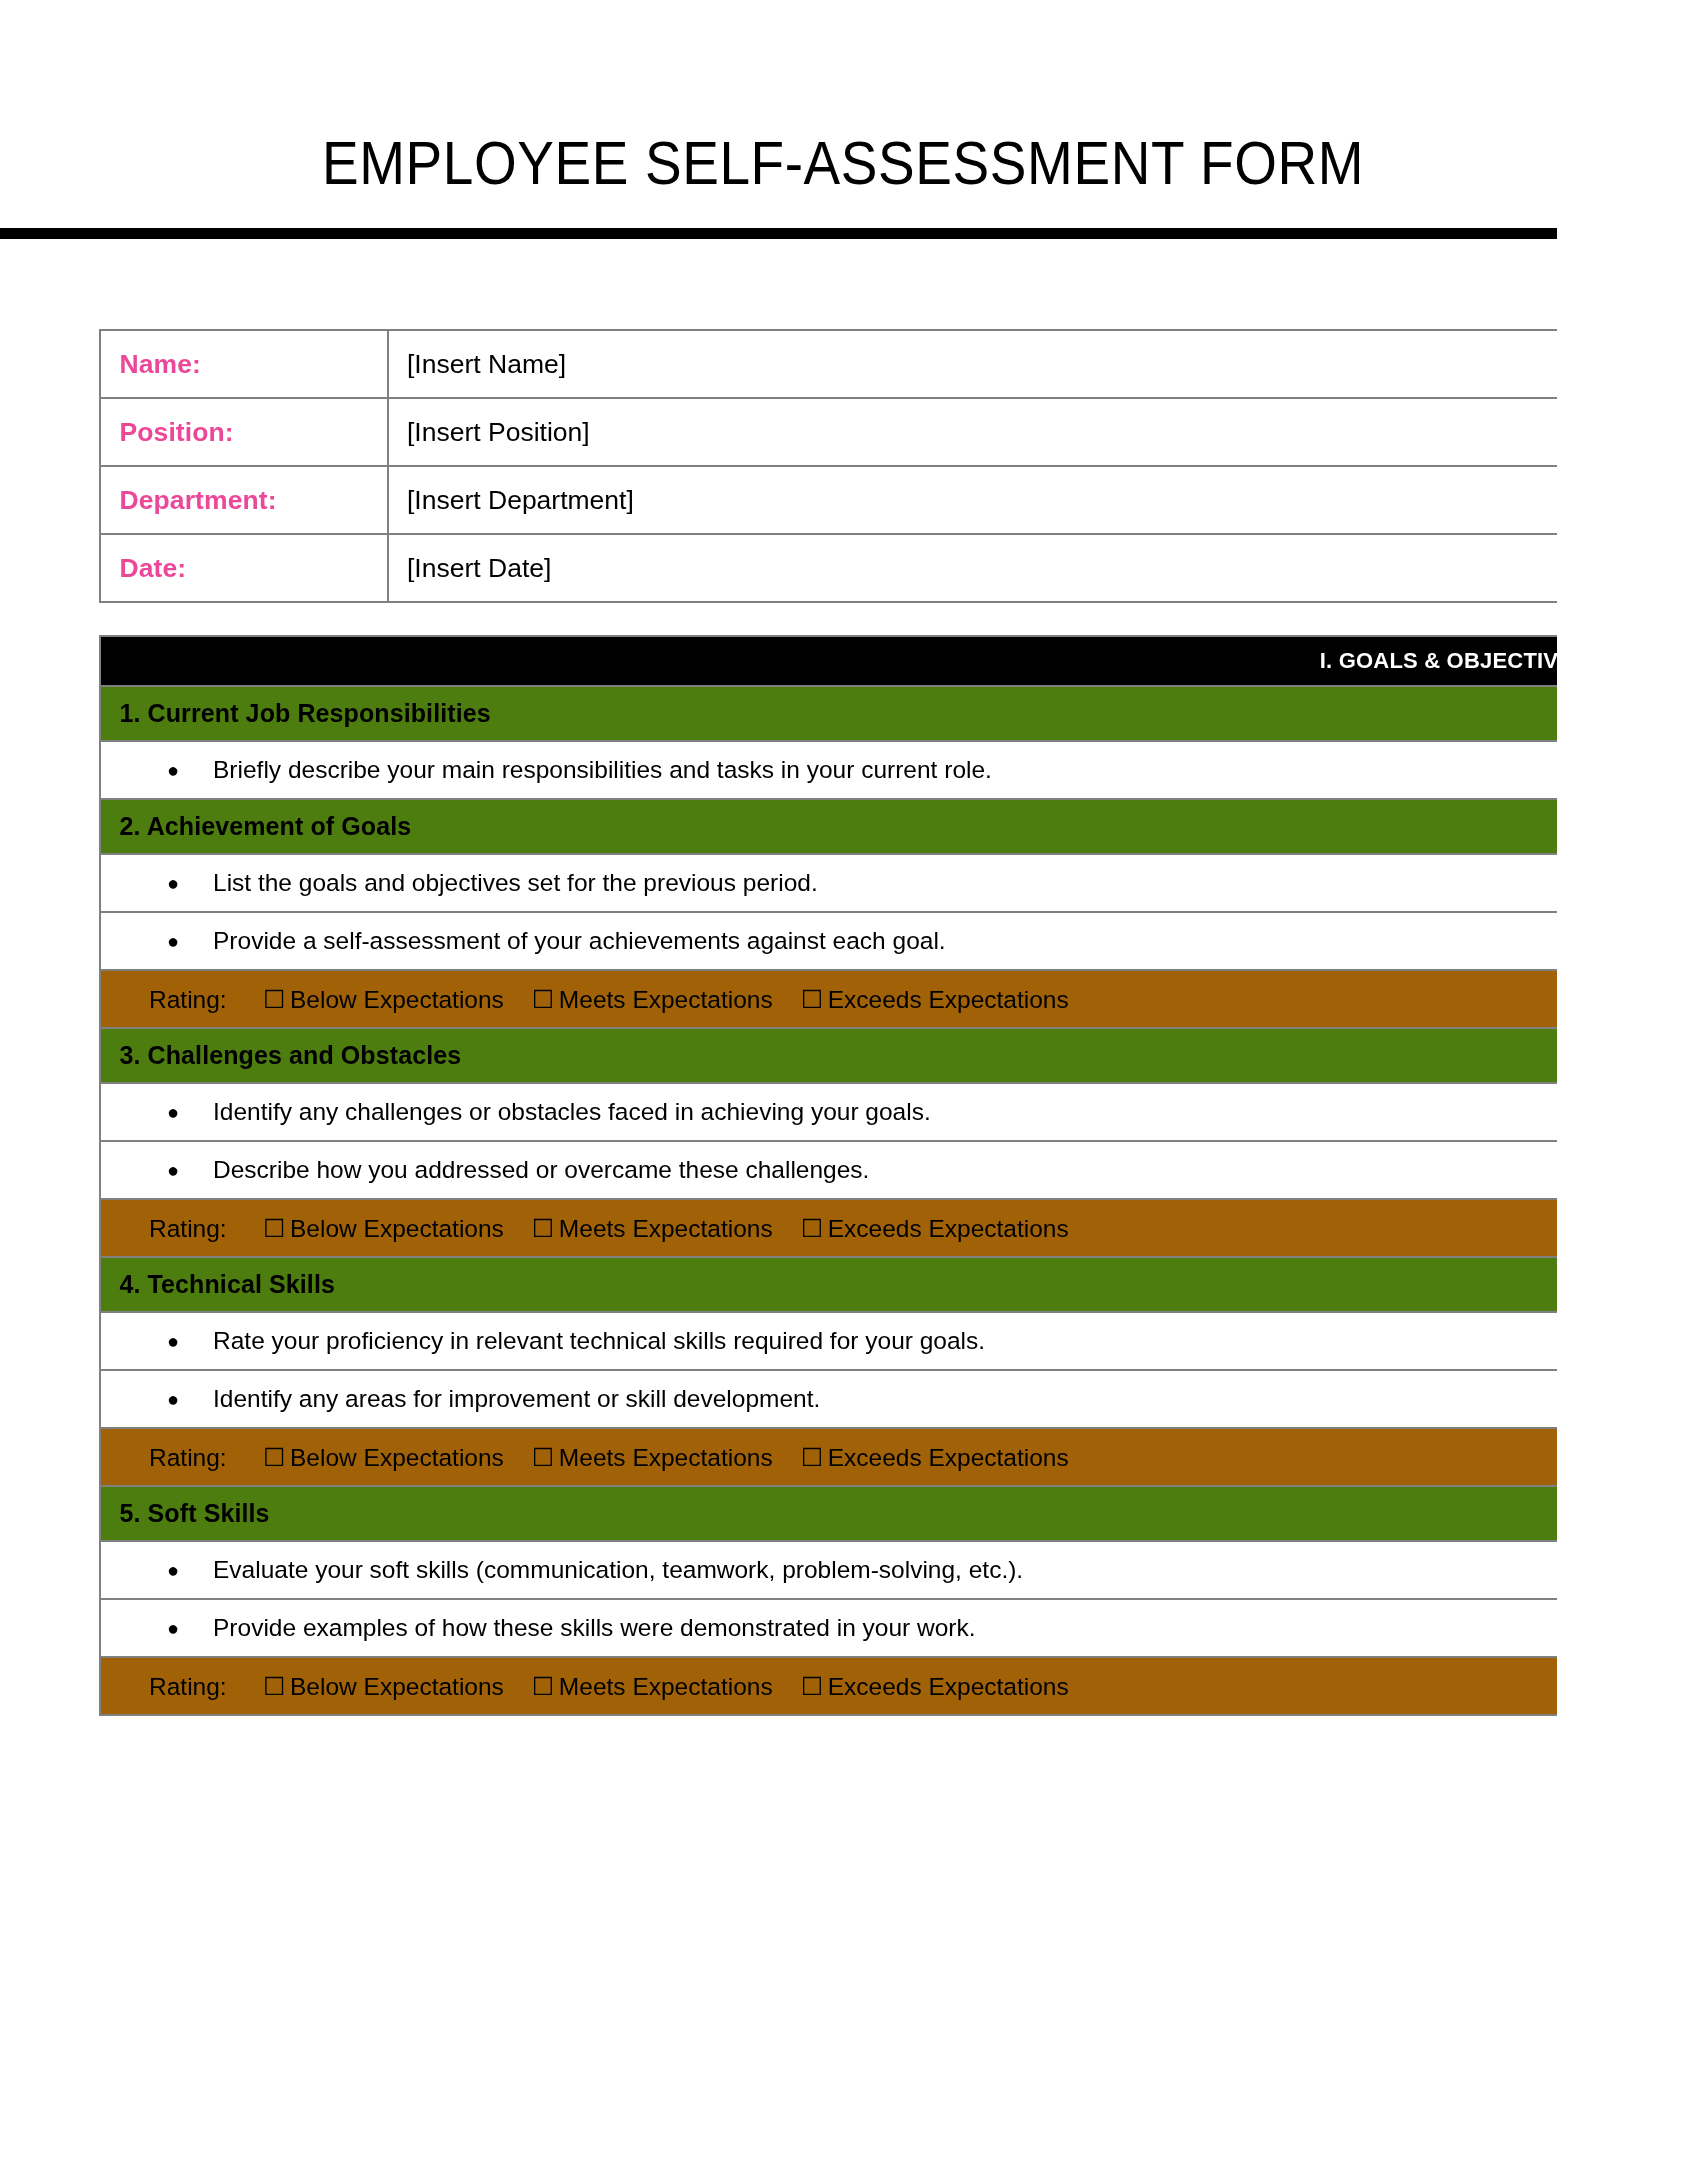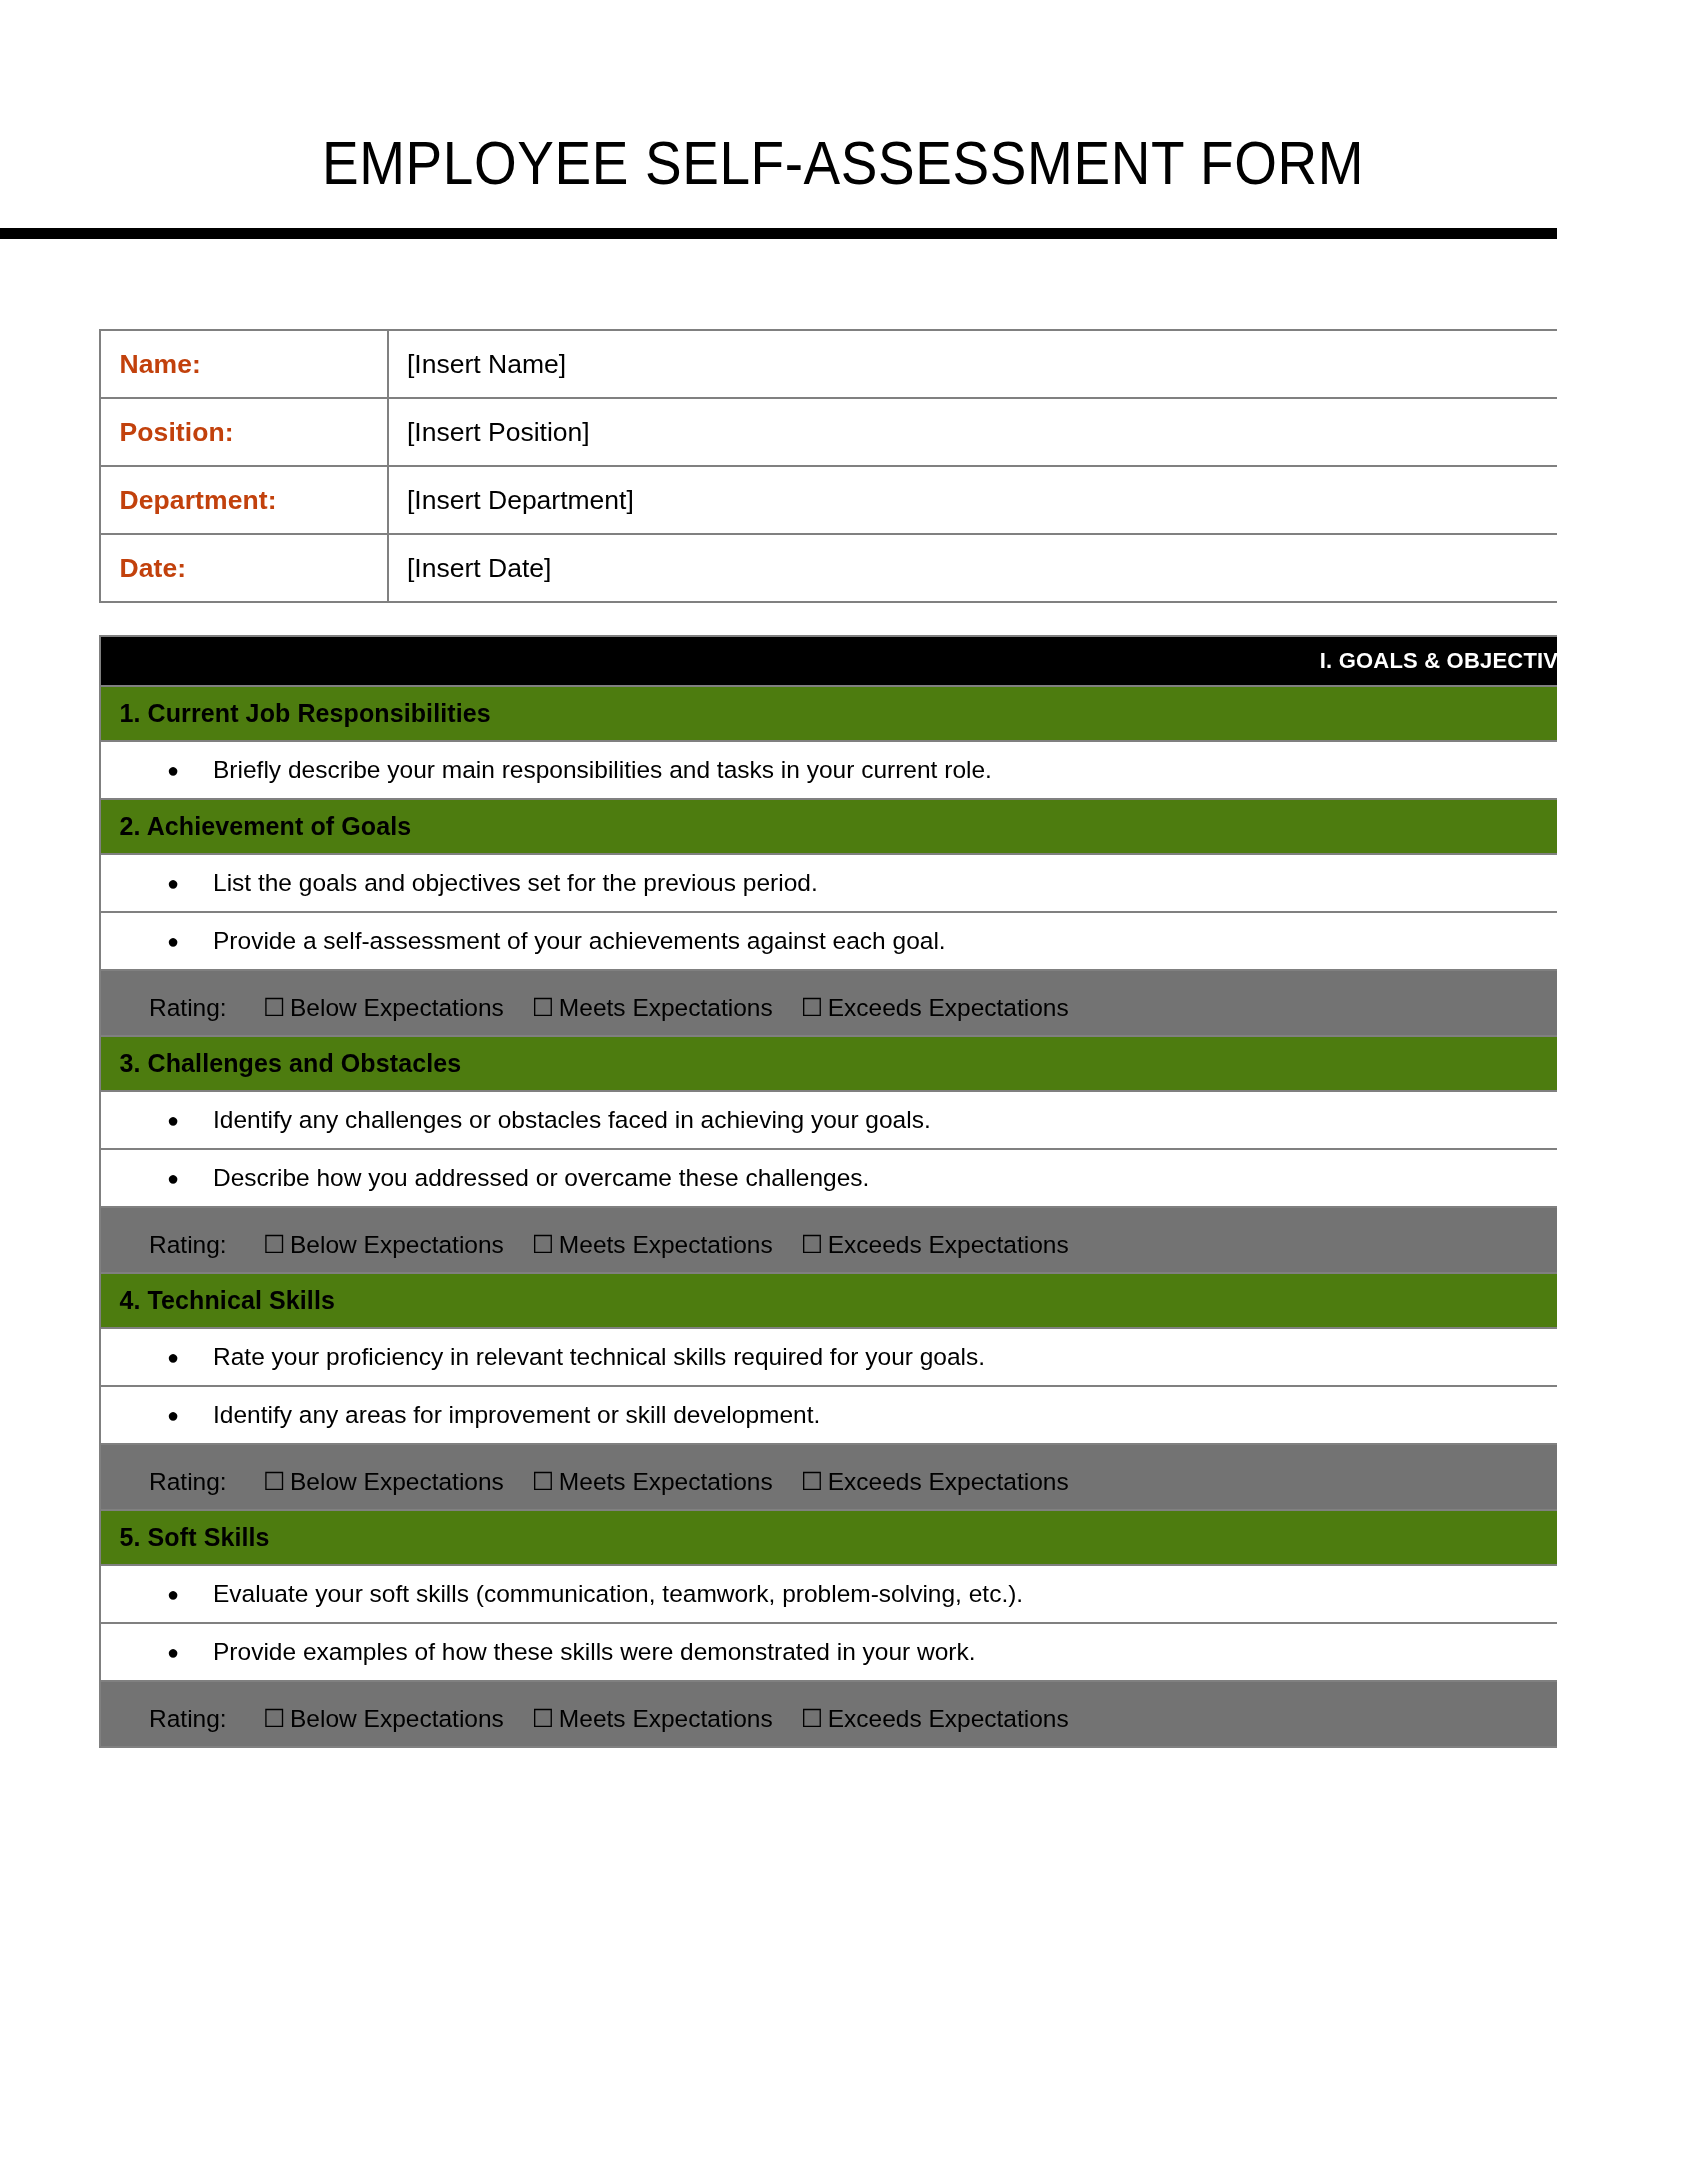--- a/index.html
+++ b/index.html
@@ -69,21 +69,21 @@
   
   #info-table { top: 329px; }
   #info-table td {
     height: 66px;
   }
   #info-table td.lbl {
     width: 267px;
     padding: 0 0 0 18.5px;
     font-size: 26.5px;
     font-weight: 700;
-    color: #c2410c;
+    color: #ec4899;
     letter-spacing: 0.1px;
   }
   #info-table td.val {
     padding: 0 0 0 18.5px;
     font-size: 26.5px;
     font-weight: 400;
     color: #000;
   }
 
   
@@ -125,23 +125,23 @@
   }
   .bullet-dot {
     position: absolute;
     left: 66px;
     top: 0;
     font-size: 20px;
     line-height: 30px;
   }
 
   #main-table td.rating-cell {
-    background: #737373;
+    background: #a16207;
     height: 56px;
-    padding: 8px 0 0 48px;
+    padding: 0 0 0 48px;
     font-size: 24.5px;
     line-height: 30px;
     color: #000;
     white-space: nowrap;
   }
   .rating-label {
     display: inline-block;
     min-width: 86px;
   }
   .rating-opt {

